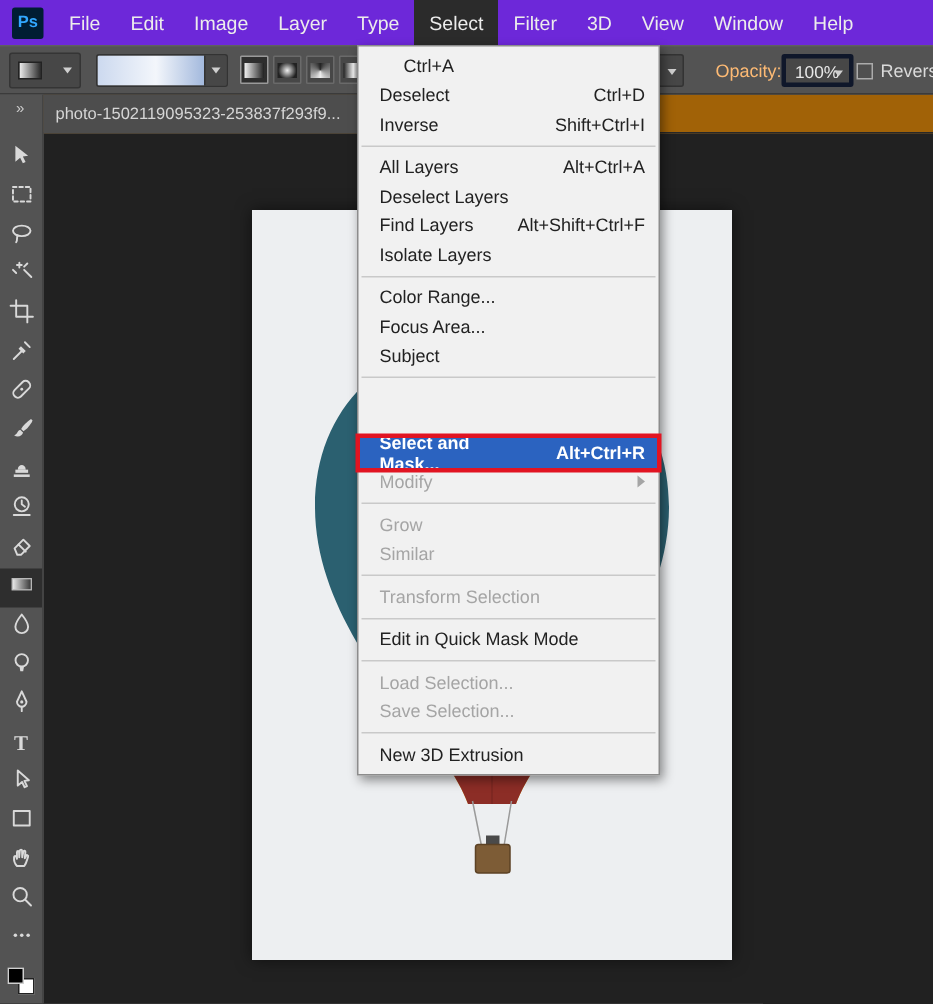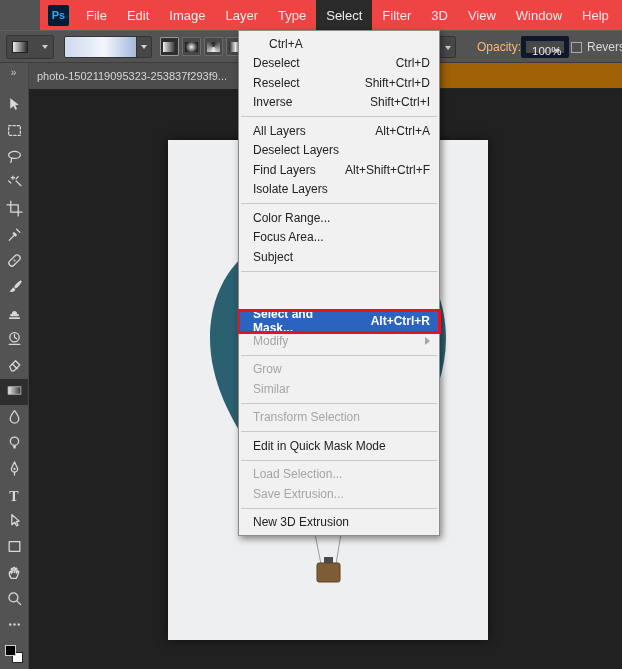--- a/index.html
+++ b/index.html
@@ -5,21 +5,21 @@
   * { margin:0; padding:0; box-sizing:border-box; }
   html,body { width:622px; height:669px; }
   body {
     position:relative; overflow:hidden; background:#535353;
     font-family:"Liberation Sans", sans-serif;
   }
 
   
   .menubar {
     position:absolute; top:0; left:0; right:0; height:30px;
-    background:#ef4444; display:flex; align-items:center; z-index:60;margin-left:40px;
+    background:#6d28d9; display:flex; align-items:center; z-index:60;
   }
   .ps-logo {
     width:21px; height:21px; margin:0 7px 0 8px; background:#001d33;
     color:#31a8ff; font-size:11px; font-weight:bold; border-radius:2px;
     display:flex; align-items:center; justify-content:center;
   }
   .menubar-items { display:flex; height:30px; }
   .mb-item {
     padding:0 10px; height:30px; display:flex; align-items:center;
     font-size:13px; color:#ececec; cursor:default;
@@ -69,21 +69,21 @@
     position:absolute; left:390px; top:5px; width:66px; height:22px;
     background:#474747; border:1px solid #333; border-radius:2px;
   }
   .mode-select .caret { position:absolute; right:4px; top:9px; }
   .opacity-label {
     position:absolute; left:477px; top:50%; transform:translateY(-50%);
     font-size:12px; color:#fdba74;
   }
   .opacity-select {
     position:absolute; left:521px; top:5px; width:48px; height:22px;
-    background:#474747; border:5px solid #0f172a; border-radius:2px;
+    background:#474747; border:3px solid #0f172a; border-radius:2px;
     font-size:11.5px; color:#e8e8e8; line-height:20px; padding-left:6px;
   }
   .opacity-select .caret { position:absolute; right:4px; top:8px; }
   .reverse-checkbox {
     position:absolute; left:571px; top:11px; width:11px; height:11px;
     border:1px solid #ababab; background:#4f4f4f;
   }
   .reverse-label {
     position:absolute; left:587px; top:50%; transform:translateY(-50%);
     font-size:12px; color:#dadada; white-space:nowrap;
@@ -420,25 +420,20 @@
     <div class="dd-item">
     <span class="dd-shortcut">Ctrl+A</span>
 
   </div>
     <div class="dd-item">
     <span class="dd-label">Deselect</span>
     <span class="dd-shortcut">Ctrl+D</span>
 
   </div>
     <div class="dd-item">
-    <span class="dd-label">Reselect</span>
-    <span class="dd-shortcut">Shift+Ctrl+D</span>
-
-  </div>
-    <div class="dd-item">
     <span class="dd-label">Inverse</span>
     <span class="dd-shortcut">Shift+Ctrl+I</span>
 
   </div>
     <div class="dd-sep"></div>
     <div class="dd-item">
     <span class="dd-label">All Layers</span>
     <span class="dd-shortcut">Alt+Ctrl+A</span>
 
   </div>
@@ -509,21 +504,21 @@
     <span class="dd-shortcut"></span>
 
   </div>
     <div class="dd-sep"></div>
     <div class="dd-item disabled">
     <span class="dd-label">Load Selection...</span>
     <span class="dd-shortcut"></span>
 
   </div>
     <div class="dd-item disabled">
-    <span class="dd-label">Save Extrusion...</span>
+    <span class="dd-label">Save Selection...</span>
     <span class="dd-shortcut"></span>
 
   </div>
     <div class="dd-sep"></div>
     <div class="dd-item">
     <span class="dd-label">New 3D Extrusion</span>
     <span class="dd-shortcut"></span>
 
   </div>
   </div>

